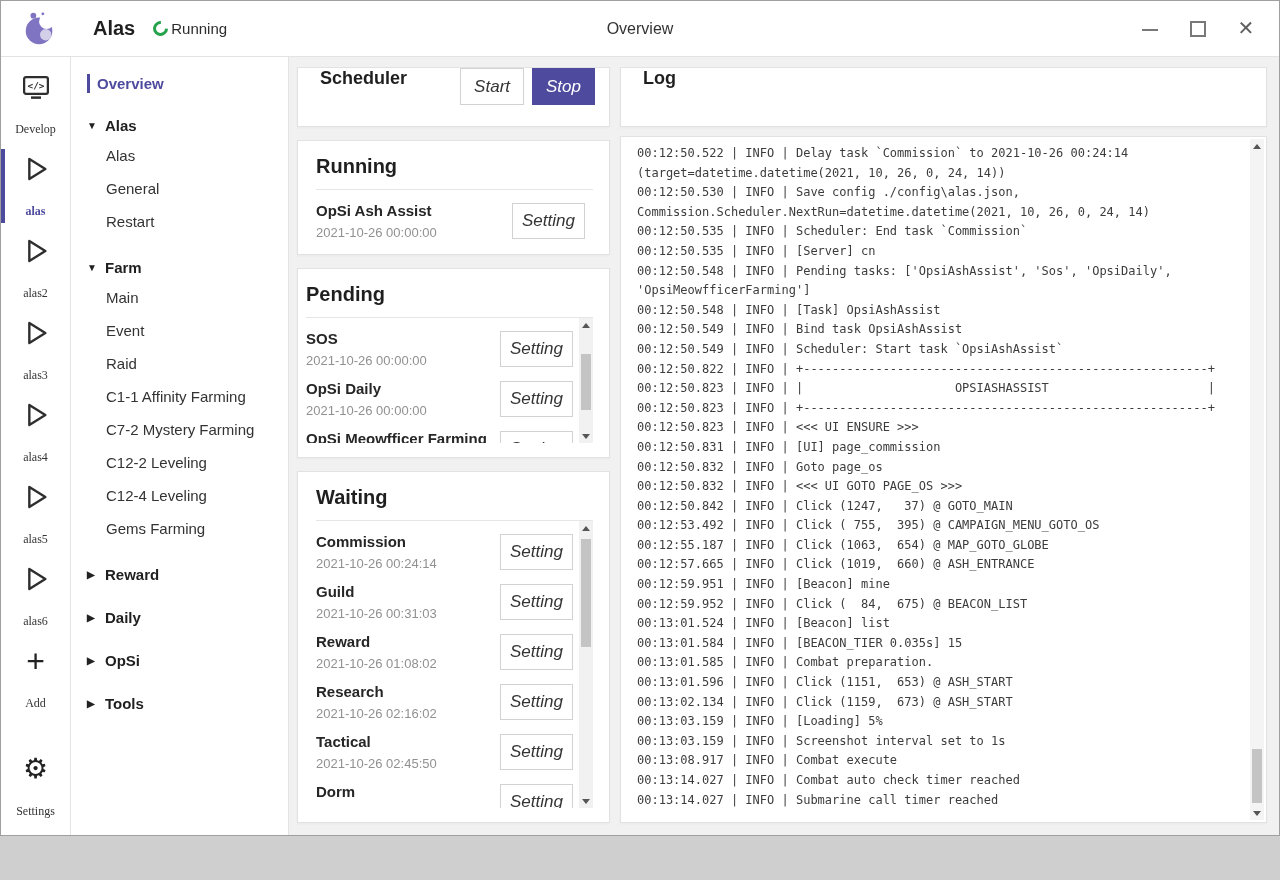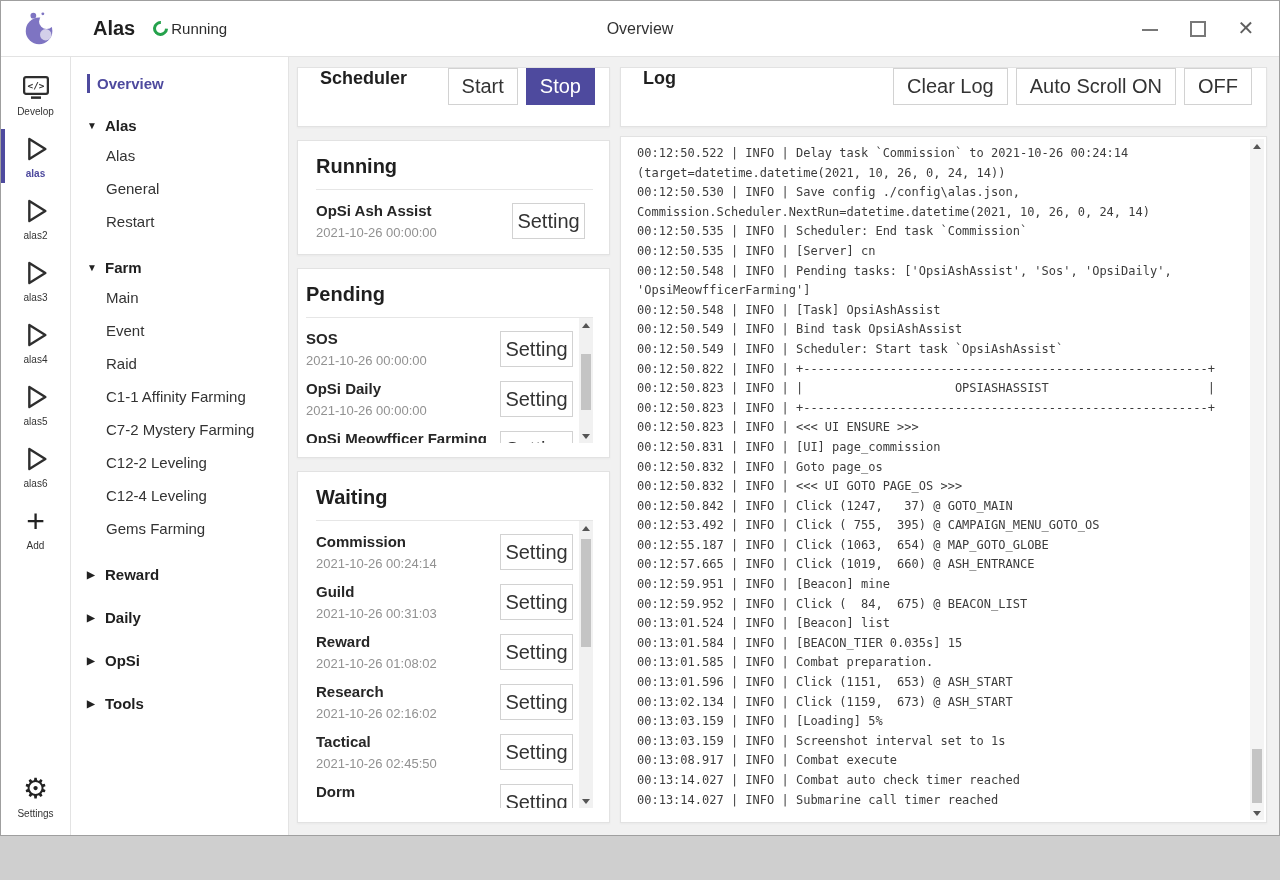--- a/index.html
+++ b/index.html
@@ -19,21 +19,21 @@
   .wb-min::after { content:""; position:absolute; left:1px; right:1px; top:9px; border-top:2px solid #787878; }
   .wb-max::after { content:""; position:absolute; inset:1px; border:2px solid #787878; }
   .wb-close { font-size:20px; line-height:16px; text-align:center; color:#5f5f5f; }
 
   .body-row { flex:1; display:flex; min-height:0; }
 
   
   .rail { width:70px; flex:none; border-right:1px solid #e3e3e3; display:flex; flex-direction:column; align-items:stretch; padding-top:6px; background:#fff; }
   .rail-item { position:relative; display:flex; flex-direction:column; align-items:center; padding:7px 0 8px; cursor:pointer; }
   .rail-item .r-icon { width:34px; height:34px; display:flex; align-items:center; justify-content:center; color:#2e2e2e; }
-  .rail-item .r-label { font-size:10px; color:#333; margin-top:2px; }
+  .rail-item .r-label { font-size:12px; color:#333; margin-top:18px;font-family:Liberation Serif, serif; }
   .rail-item.active::before { content:""; position:absolute; left:0; top:4px; bottom:4px; width:4px; background:#4e4a9e; }
   .rail-item.active .r-label { color:#4e4a9e; font-weight:700; }
   .rail-settings { margin-top:auto; margin-bottom:8px; }
   .gear-glyph { font-size:28px; line-height:30px; color:#222; }
   .plus-glyph { font-size:32px; font-weight:400; line-height:30px; color:#222; }
 
   
   .menu { width:218px; flex:none; border-right:1px solid #e3e3e3; padding:14px 0 0; background:#fff; overflow:hidden; }
   .nav-overview { position:relative; padding:4px 0 4px 26px; font-size:15px; font-weight:700; color:#4e4a9e; cursor:pointer; }
   .nav-overview::before { content:""; position:absolute; left:16px; top:3px; bottom:3px; width:3px; background:#4e4a9e; }
@@ -45,21 +45,21 @@
   
   .content { flex:1; background:#f1f1f1; display:flex; gap:10px; padding:10px 12px 12px 8px; min-width:0; }
   .card { background:#fff; border:1px solid #e2e2e2; box-shadow:0 1px 2px rgba(0,0,0,0.04); }
 
   .col-mid { width:313px; flex:none; display:flex; flex-direction:column; gap:13px; min-height:0; }
   .col-log { flex:1; display:flex; flex-direction:column; gap:9px; min-width:0; }
 
   .bar-card { height:60px; flex:none; display:flex; align-items:flex-start; padding:0 14px 0 22px; }
   .bar-title { font-size:18px; font-weight:600; color:#1f1f1f; }
   .bar-actions { margin-left:auto; display:flex; gap:8px; }
-  .btn { display:inline-flex; align-items:center; justify-content:center; height:37px; padding:0 13px; background:#fff; border:1px solid #d2d2d2; font-size:20px; color:#333; cursor:pointer; font-family:"Liberation Sans", sans-serif; }
+  .btn { display:inline-flex; align-items:center; justify-content:center; height:37px; padding:0 13px; background:#fff; border:1px solid #d2d2d2; font-size:17px; color:#333; cursor:pointer; font-family:"Liberation Sans", sans-serif;font-style:italic; }
   .btn-primary { background:#4e4a9e; border-color:#4e4a9e; color:#fff; }
 
   .panel { padding:14px 16px 14px 18px; display:flex; flex-direction:column; min-height:0; }
   .panel-title { font-size:20px; font-weight:600; color:#1f1f1f; padding-bottom:11px; border-bottom:1px solid #e6e6e6; flex:none; }
   .task-viewport { overflow:hidden; position:relative; flex:1; min-height:0; padding-right:20px; }
   .task-row { display:flex; align-items:flex-start; padding-top:11px; }
   .task-meta { flex:1; min-width:0; padding-right:8px; }
   .task-name { font-size:15px; font-weight:700; color:#262626; line-height:19px; }
   .task-time { font-size:13px; color:#919191; margin-top:5px; }
   .btn-setting { height:36px; width:73px; flex:none; margin-top:2px; }
@@ -350,25 +350,20 @@
               <span class="vs-arrow down"></span>
             </div>
           </div>
         </div>
 
       </section>
 
       <section class="col-log">
         <div class="card bar-card">
           <span class="bar-title">Log</span>
-          <span class="bar-actions">
-            <button class="btn">Clear Log</button>
-            <button class="btn">Auto Scroll ON</button>
-            <button class="btn">OFF</button>
-          </span>
         </div>
 
         <div class="card log-body">
           <div class="log-text" id="log-lines">
               <div class="log-line">00:12:50.522 | INFO | Delay task `Commission` to 2021-10-26 00:24:14 (target=datetime.datetime(2021, 10, 26, 0, 24, 14))</div>
               <div class="log-line">00:12:50.530 | INFO | Save config ./config\alas.json, Commission.Scheduler.NextRun=datetime.datetime(2021, 10, 26, 0, 24, 14)</div>
               <div class="log-line">00:12:50.535 | INFO | Scheduler: End task `Commission`</div>
               <div class="log-line">00:12:50.535 | INFO | [Server] cn</div>
               <div class="log-line">00:12:50.548 | INFO | Pending tasks: ['OpsiAshAssist', 'Sos', 'OpsiDaily', 'OpsiMeowfficerFarming']</div>
               <div class="log-line">00:12:50.548 | INFO | [Task] OpsiAshAssist</div>

